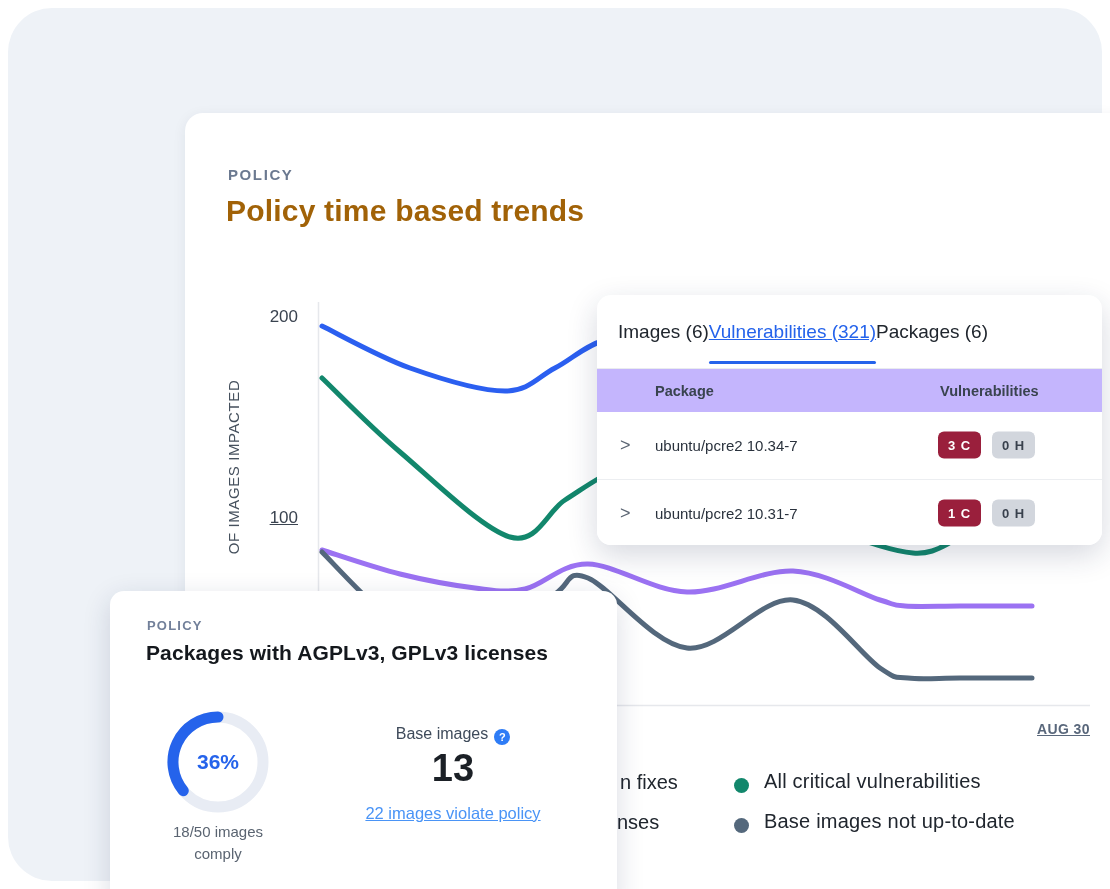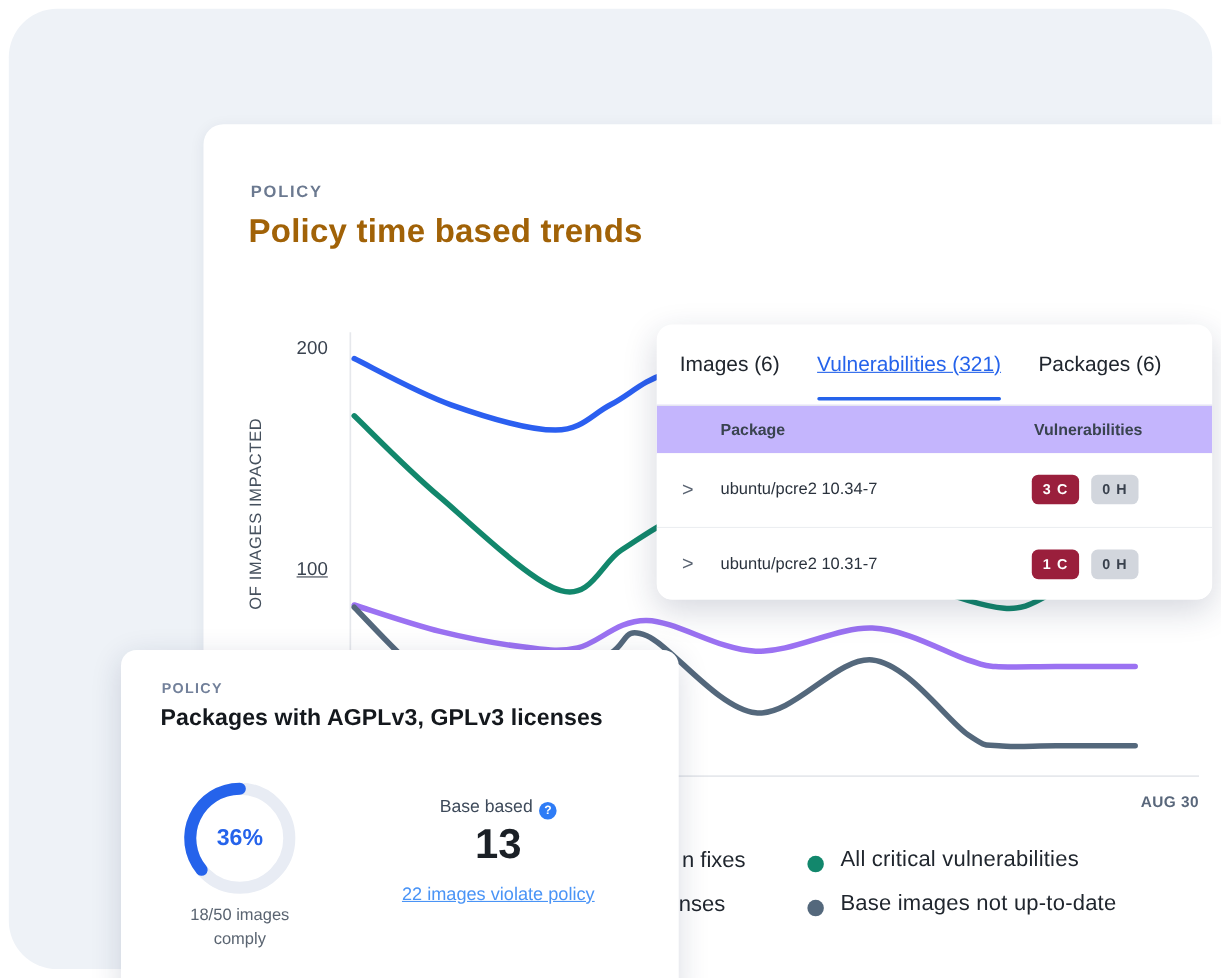--- a/index.html
+++ b/index.html
@@ -14,36 +14,36 @@
   #main-eyebrow{left:228px;top:166px;}
   #main-title{left:226px;top:194px;font-size:30px;font-weight:bold;color:#a16207;letter-spacing:.2px;}
   
   #chart-svg{left:0;top:0;pointer-events:none;}
   .ytick{width:58px;text-align:right;font-size:17px;color:#3a4350;}
   #ytick-200{left:240px;top:307px;}
   #ytick-100{left:240px;top:508px;text-decoration:underline;}
   #ylabel{left:233px;top:467px;transform:translate(-50%,-50%) rotate(-90deg);white-space:nowrap;
           font-size:15px;color:#45505d;letter-spacing:.6px;}
   #x-end-label{left:990px;top:721px;width:100px;text-align:right;font-size:14px;font-weight:bold;
-               color:#59677b;letter-spacing:.4px;}
+               color:#59677b;letter-spacing:.4px;text-decoration:underline;}
   
   .legend-frag{font-size:20px;color:#20262e;white-space:nowrap;}
   #legend-frag-1{left:620px;top:771px;}
   #legend-frag-2{left:617px;top:811px;}
   .legend-dot{width:15px;height:15px;border-radius:50%;}
   #legend-dot-1{left:734px;top:778px;}
   #legend-dot-2{left:734px;top:818px;}
   .legend-label{font-size:20px;color:#20262e;white-space:nowrap;letter-spacing:.2px;}
   #legend-label-1{left:764px;top:770px;}
   #legend-label-2{left:764px;top:810px;}
   
   #table-card{left:597px;top:295px;width:505px;height:250px;background:#fff;border-radius:14px;
               box-shadow:0 10px 30px rgba(25,39,80,0.18);overflow:hidden;}
   #tabs-row{position:absolute;left:0;top:0;right:0;height:73px;display:flex;align-items:stretch;
-            padding-left:21px;gap:34px;}
+            padding-left:21px;}
   .tab{display:flex;align-items:center;font-size:19px;color:#20262e;position:relative;cursor:pointer;}
   .tab.active{color:#2563eb;text-decoration:underline;}
   .tab.active::after{content:"";position:absolute;left:0;right:0;bottom:4px;height:3px;
                      background:#2563eb;border-radius:2px;}
   #thead-row{position:absolute;left:0;top:73px;right:0;height:43px;background:#c4b5fd;
              border-top:1px solid #e9ebef;border-bottom:1px solid #e9ebef;}
   .th{position:absolute;top:0;height:43px;display:flex;align-items:center;font-size:14.5px;
       font-weight:bold;color:#39434f;}
   #th-package{left:58px;}
   #th-vulns{left:343px;}
@@ -144,20 +144,20 @@
       <path id="donut-arc" fill="none" stroke-width="11" stroke-linecap="round" stroke="#2563eb" d="M58,13 A45,45 0 0 0 23.3,86.7"></path>
     </svg>
     <div class="abs" id="donut-pct">36%</div>
     <div class="abs" id="gauge-caption">
       <div>18/50 images</div>
       <div>comply</div>
     </div>
 
     <div class="abs" id="stat-group">
       <div id="stat-label-row">
-        <span id="stat-label">Base based</span><span class="help-icon">?</span>
+        <span id="stat-label">Base images</span><span class="help-icon">?</span>
       </div>
       <div id="stat-value">13</div>
       <span id="stat-link">22 images violate policy</span>
     </div>
   </div>
 
 </div>
 
 </body></html>

